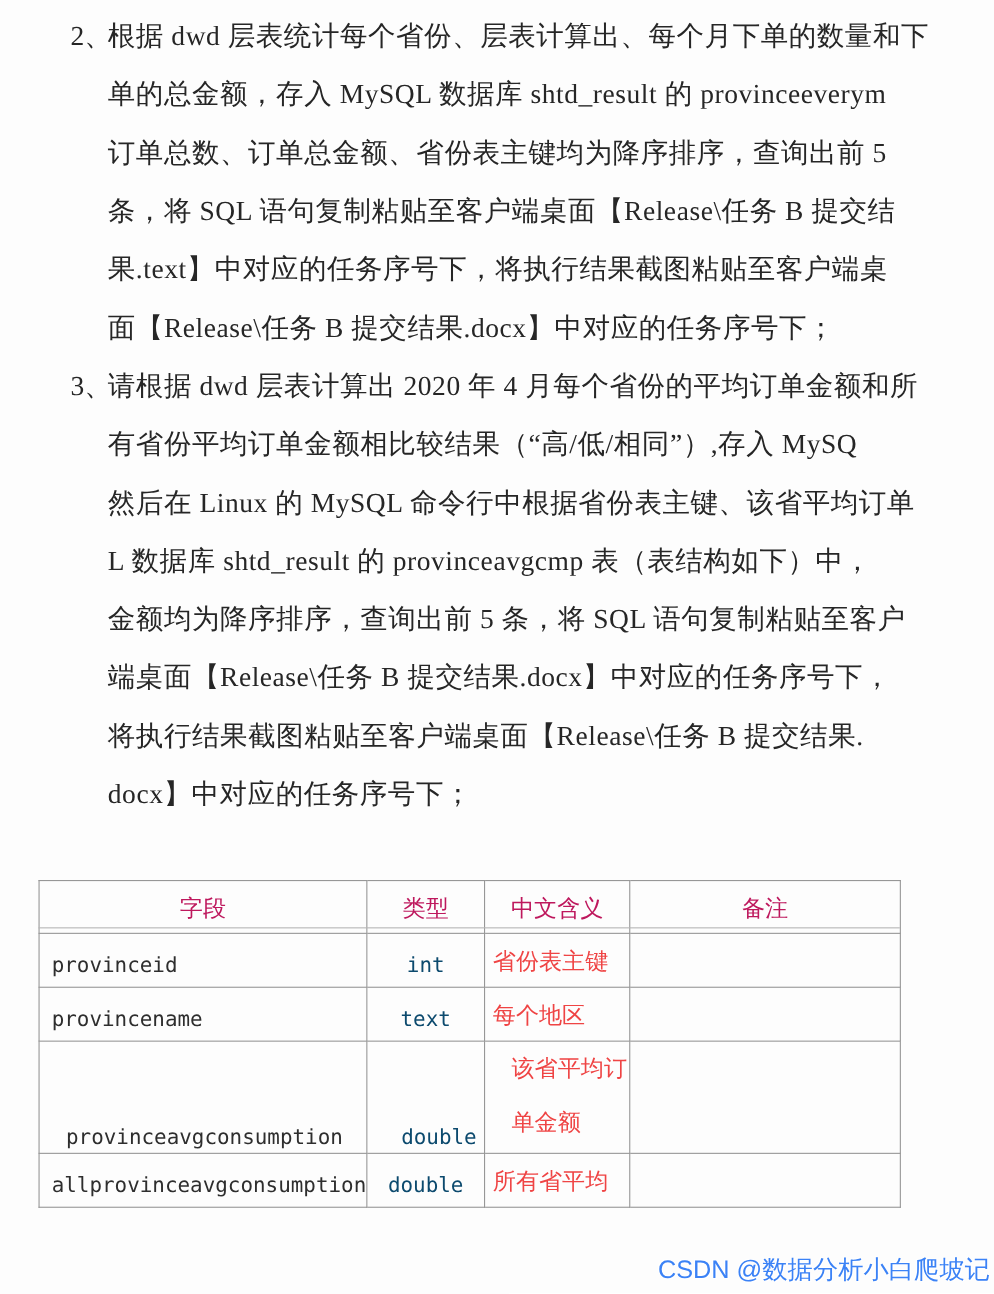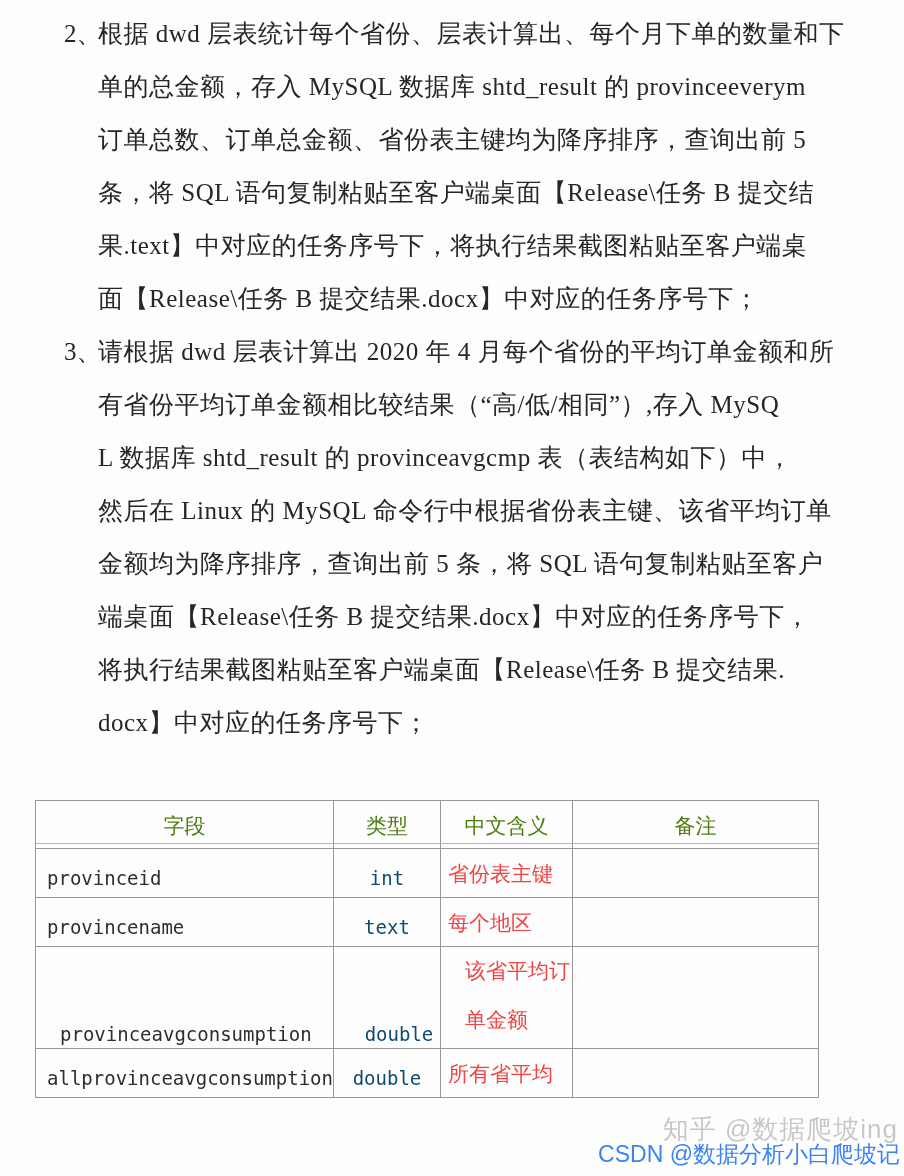--- a/index.html
+++ b/index.html
@@ -43,21 +43,21 @@
   .field-table th, .field-table td {
     border:1px solid #979797;
     vertical-align:bottom;
     font-weight:normal;
   }
   .field-table th {
     height:48px;
     text-align:center;
     font-size:21px;
     padding-bottom:8px;
-    color:#4d7c0f;
+    color:#be185d;
   }
   .field-table td { padding-bottom:8px; }
   tr.r-short td { height:49px; }
   tr.r-tall  td { height:97px; padding-bottom:3px;padding-left:24px; }
   td.cell-field {
     font-family:"DejaVu Sans Mono","Liberation Mono",monospace;
     font-size:19px;
     padding-left:11px;
     color:#2e2e2e;
   }
@@ -106,22 +106,22 @@
       <div class="line">果.text】中对应的任务序号下，将执行结果截图粘贴至客户端桌</div>
       <div class="line">面【Release\任务 B 提交结果.docx】中对应的任务序号下；</div>
     </div>
 
     <div class="para">
       <div class="line">
         <span class="marker">3、</span>
         <span>请根据 dwd 层表计算出 2020 年 4 月每个省份的平均订单金额和所</span>
       </div>
       <div class="line">有省份平均订单金额相比较结果（“高/低/相同”）,存入 MySQ</div>
+      <div class="line">然后在 Linux 的 MySQL 命令行中根据省份表主键、该省平均订单</div>
       <div class="line">L 数据库 shtd_result 的 provinceavgcmp 表（表结构如下）中，</div>
-      <div class="line">然后在 Linux 的 MySQL 命令行中根据省份表主键、该省平均订单</div>
       <div class="line">金额均为降序排序，查询出前 5 条，将 SQL 语句复制粘贴至客户</div>
       <div class="line">端桌面【Release\任务 B 提交结果.docx】中对应的任务序号下，</div>
       <div class="line">将执行结果截图粘贴至客户端桌面【Release\任务 B 提交结果.</div>
       <div class="line">docx】中对应的任务序号下；</div>
     </div>
 
   </div>
 
   <table class="field-table">
     <colgroup>
@@ -168,16 +168,15 @@
       <td class="cell-meaning">
         <div class="l">所有省平均</div>
       </td>
       <td class="cell-note"></td>
     </tr>
   </tbody>
     </table>
 
   <div class="header-double-line"></div>
 
-  <div class="wm wm-1">知乎 @数据爬坡ing</div>
   <div class="wm wm-2">CSDN @数据分析小白爬坡记</div>
 
 </div>
 
 </body></html>

